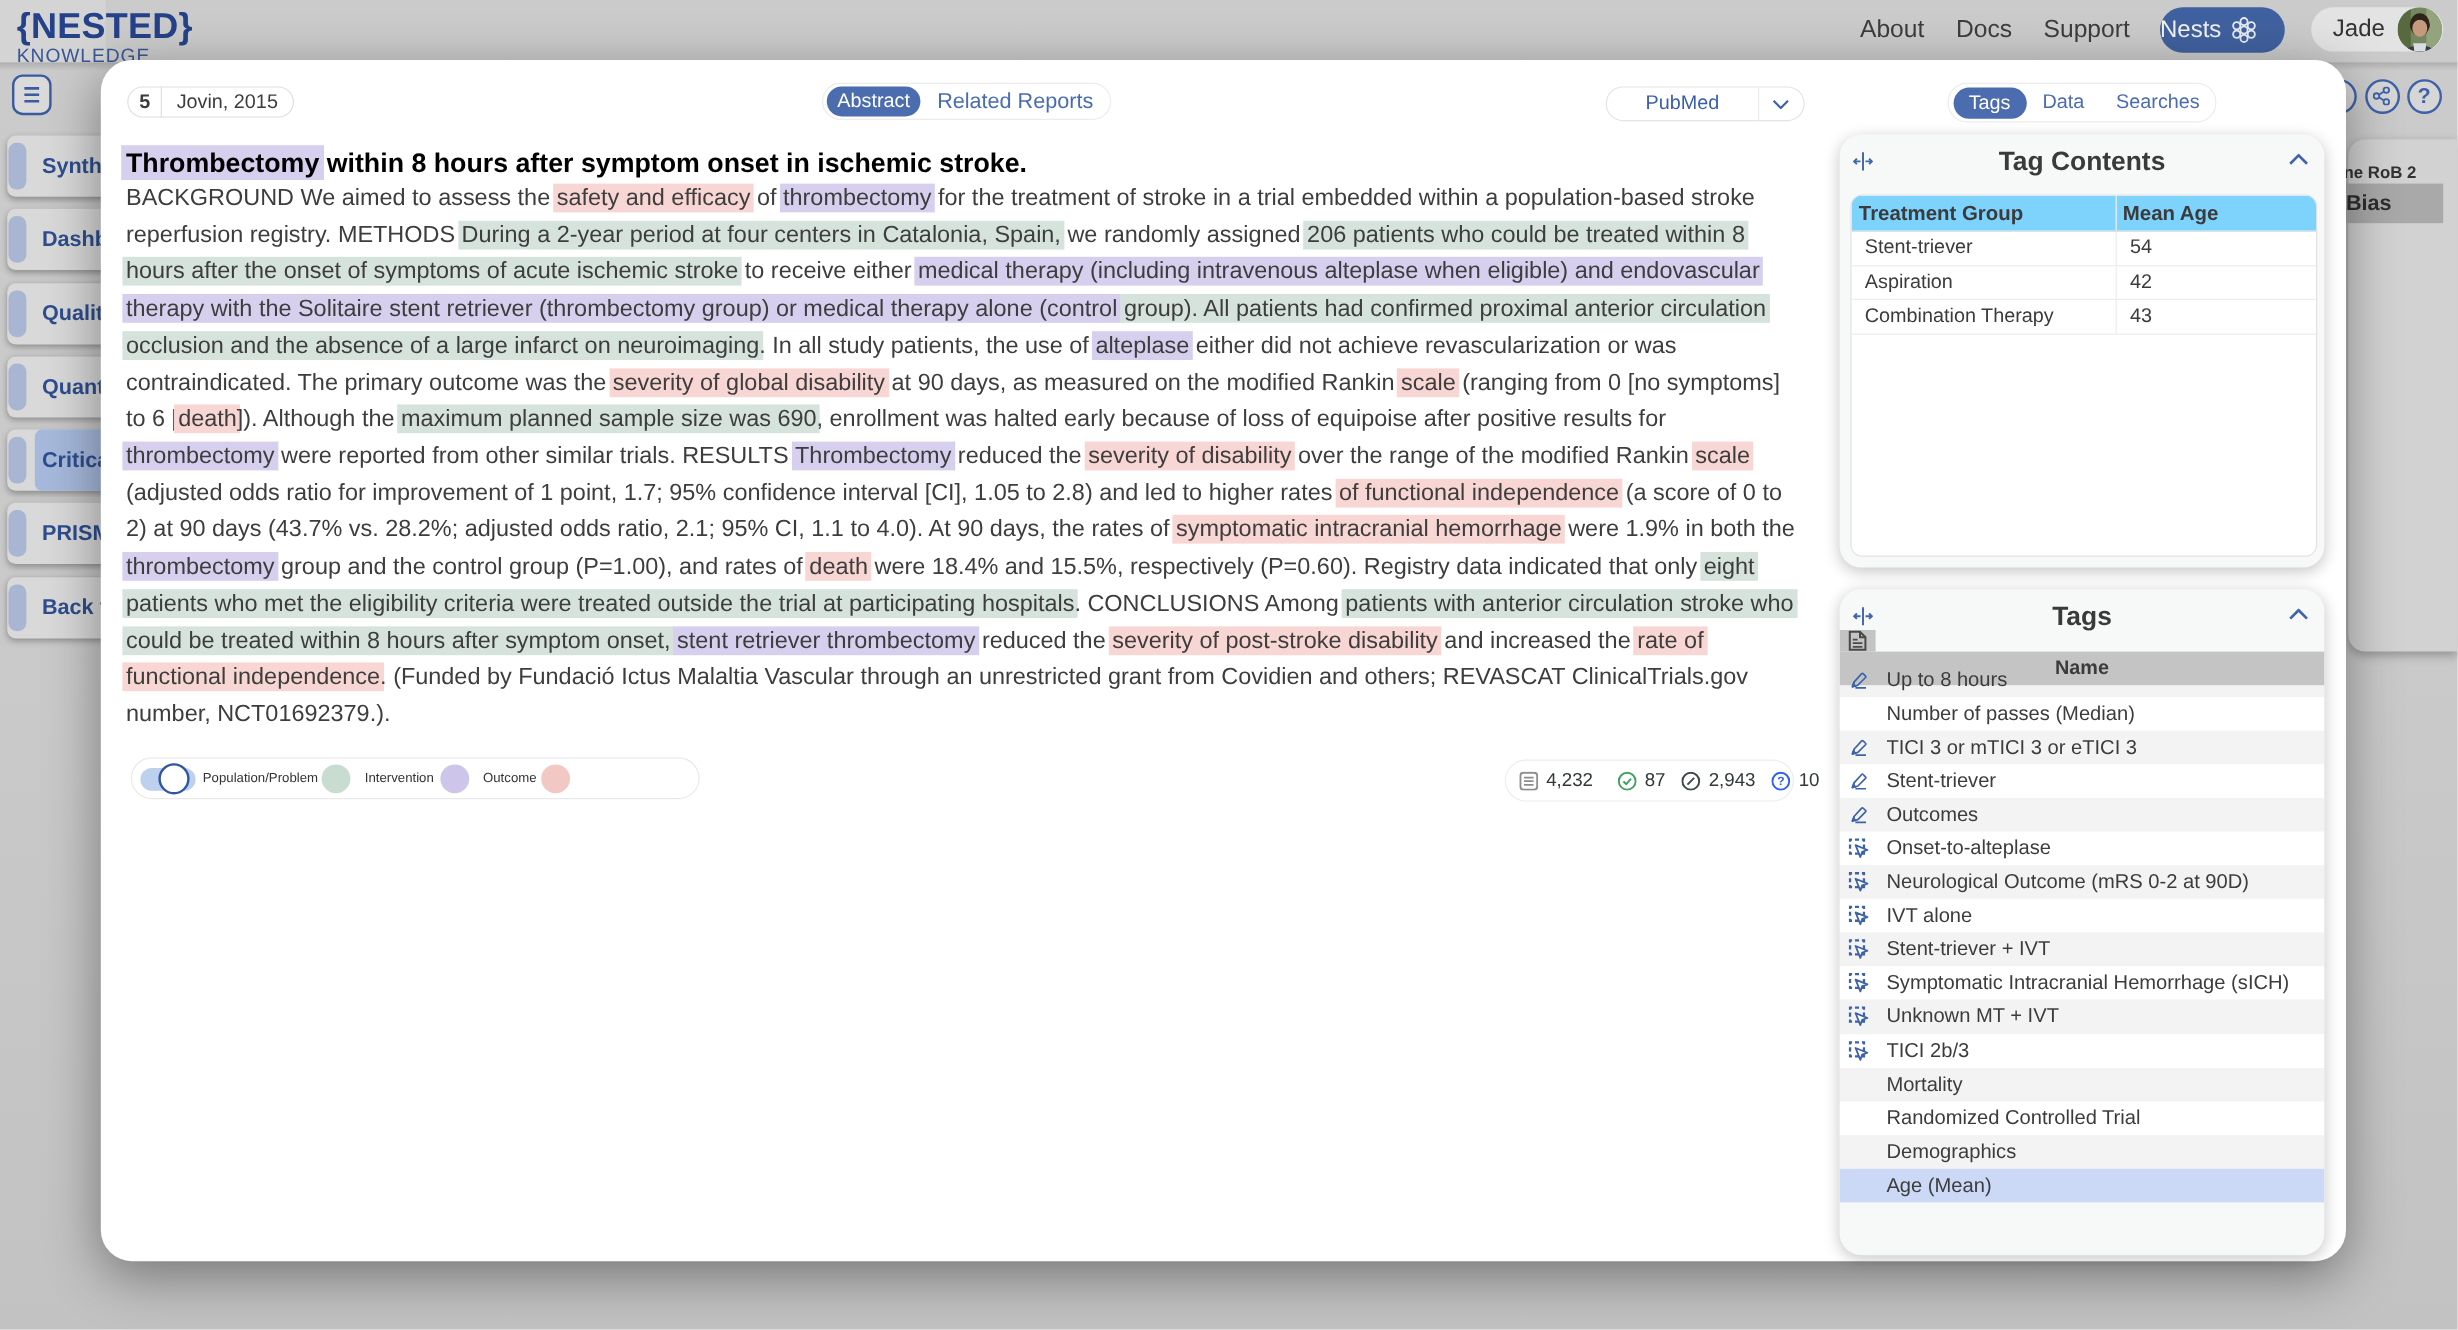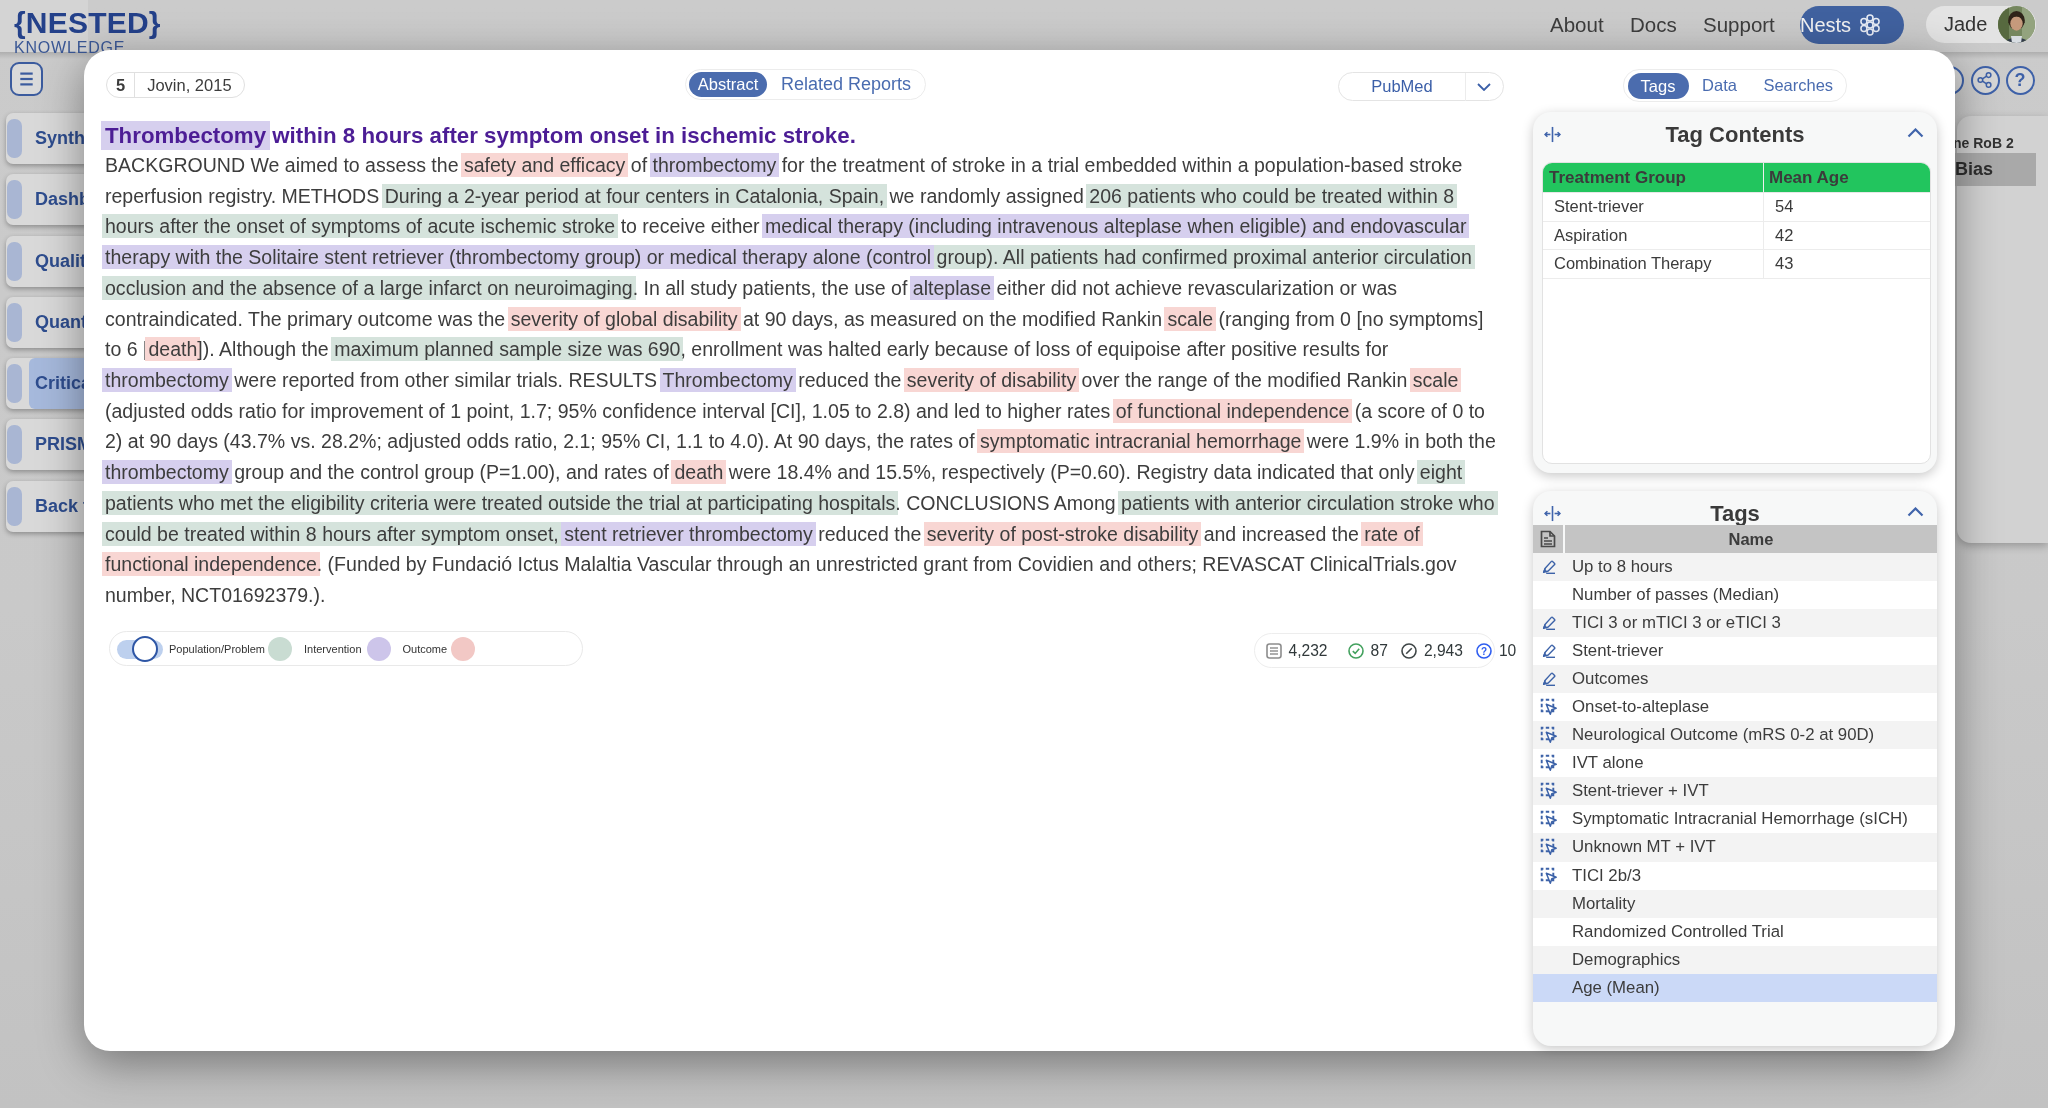--- a/index.html
+++ b/index.html
@@ -39,21 +39,21 @@
   #seg1 { left:601px; top:19px; width:241px; height:31px; }
   #seg1 .pill-on { width:78px; height:25px; line-height:25px; margin-left:3px; font-size:16.5px; }
   #seg1 .pill-off { flex:1; font-size:18px; }
   #pubmed { left:1254px; top:22px; width:166px; height:29px; border:1px solid #e4e4e4; border-radius:14.5px; display:flex; align-items:center; }
   #pubmed .t { width:139px; text-align:center; color:#3b5fa8; font-size:16.5px; }
   #pubmed .dv { width:1px; height:28px; background:#ececec; }
   #seg2 { left:1539px; top:19px; width:224px; height:33px; }
   #seg2 .pill-on { width:61px; height:26px; line-height:26px; margin-left:3.5px; font-size:16.5px; }
   #seg2 .pill-off { font-size:16.5px; }
   
-  #title { left:21px; top:71.5px; font-size:22.3px; font-weight:bold; color:#4c1d95; line-height:28px; }
+  #title { left:21px; top:71.5px; font-size:22.3px; font-weight:bold; color:#000000; line-height:28px; }
   #abody { left:21px; top:100px; width:1420px; font-size:19.55px; color:#3d3d3d; }
   #abody .ln { height:30.72px; line-height:30.72px; white-space:nowrap; }
   .hlg, .hlp, .hlr { padding:1px 3px; margin:0 -3px; }
   .hlg { background:#d5e3dc; }
   .hlp { background:#d6cfee; }
   .hlr { background:#f8d6d3; }
   #title .hlp { padding:2px 4px; margin:0 -4px; }
   
   #legend { left:25px; top:581px; width:474px; height:35px; border:1px solid #e9e9e9; border-radius:17.5px; background:#fff; display:flex; align-items:center; font-size:11px; color:#333; }
   .dot { width:24px; height:24px; border-radius:50%; }
@@ -65,29 +65,29 @@
   #stats .dv { width:1px; height:34px; background:#eaeaea; }
   #stats svg { flex:none; }
   
   .card { position:absolute; left:1533px; width:404px; background:#f7f8f8; border-radius:18px; box-shadow:0 3px 12px rgba(0,0,0,.22); z-index:6; }
   .card .chd { position:absolute; top:10px; left:0; right:0; text-align:center; font-size:22px; font-weight:bold; color:#3a3a3a; }
   .card .drag { position:absolute; left:11px; top:14px; }
   .card .chev { position:absolute; right:13px; top:16px; }
   #tagc { top:112px; height:361px; }
   #tagt { top:491px; height:555px; overflow:hidden; }
   #tctbl { position:absolute; left:9px; top:50px; width:389px; height:302px; background:#fff; border:1px solid #e2e2e2; border-radius:10px; overflow:hidden; }
-  #tctbl .thr { height:30px; background:#22c55e; border-bottom:1px solid #e7e7e7; display:flex; align-items:center; font-weight:bold; font-size:17px; color:#3b3b3b; }
+  #tctbl .thr { height:30px; background:#7dd3fc; border-bottom:1px solid #e7e7e7; display:flex; align-items:center; font-weight:bold; font-size:17px; color:#3b3b3b; }
   #tctbl .tr { height:28.5px; border-bottom:1px solid #ececec; display:flex; align-items:center; font-size:16.5px; color:#3b3b3b; }
   #tctbl .c1 { width:220px; padding-left:11px; }
   #tctbl .c2 { flex:1; padding-left:11px; border-left:1px solid #ececec; height:100%; display:flex; align-items:center; }
   #tctbl .thr .c1 { padding-left:6px; }
   #tctbl .thr .c2 { padding-left:5px; }
   #tctbl .thr .c2 { border-left:1px solid #efefef; }
   #tagrows { position:absolute; left:0; top:34px; width:404px; }
-  .tghd { height:28px; display:flex; }
+  .tghd { height:28px; display:flex;flex-direction:column; }
   .tghd .ic { width:30px; background:#c4c4c4; margin-right:2px; display:flex; align-items:center; justify-content:center; }
   .tghd .nm { flex:1; background:#c4c4c4; text-align:center; font-weight:bold; font-size:16.5px; color:#3c3c3c; line-height:28px; }
   .trow { height:28.06px; display:flex; align-items:center; font-size:16.8px; color:#3c3c3c; }
   .trow:nth-child(even) { background:#f3f3f3; }
   .trow { background:#fff; }
   .trow.last { background:#cbd9f7; }
   .trow .ic { width:18px; margin-left:7px; margin-right:14px; flex:none; }
   .trow .noic { width:39px; flex:none; }
 </style>
 </head>

